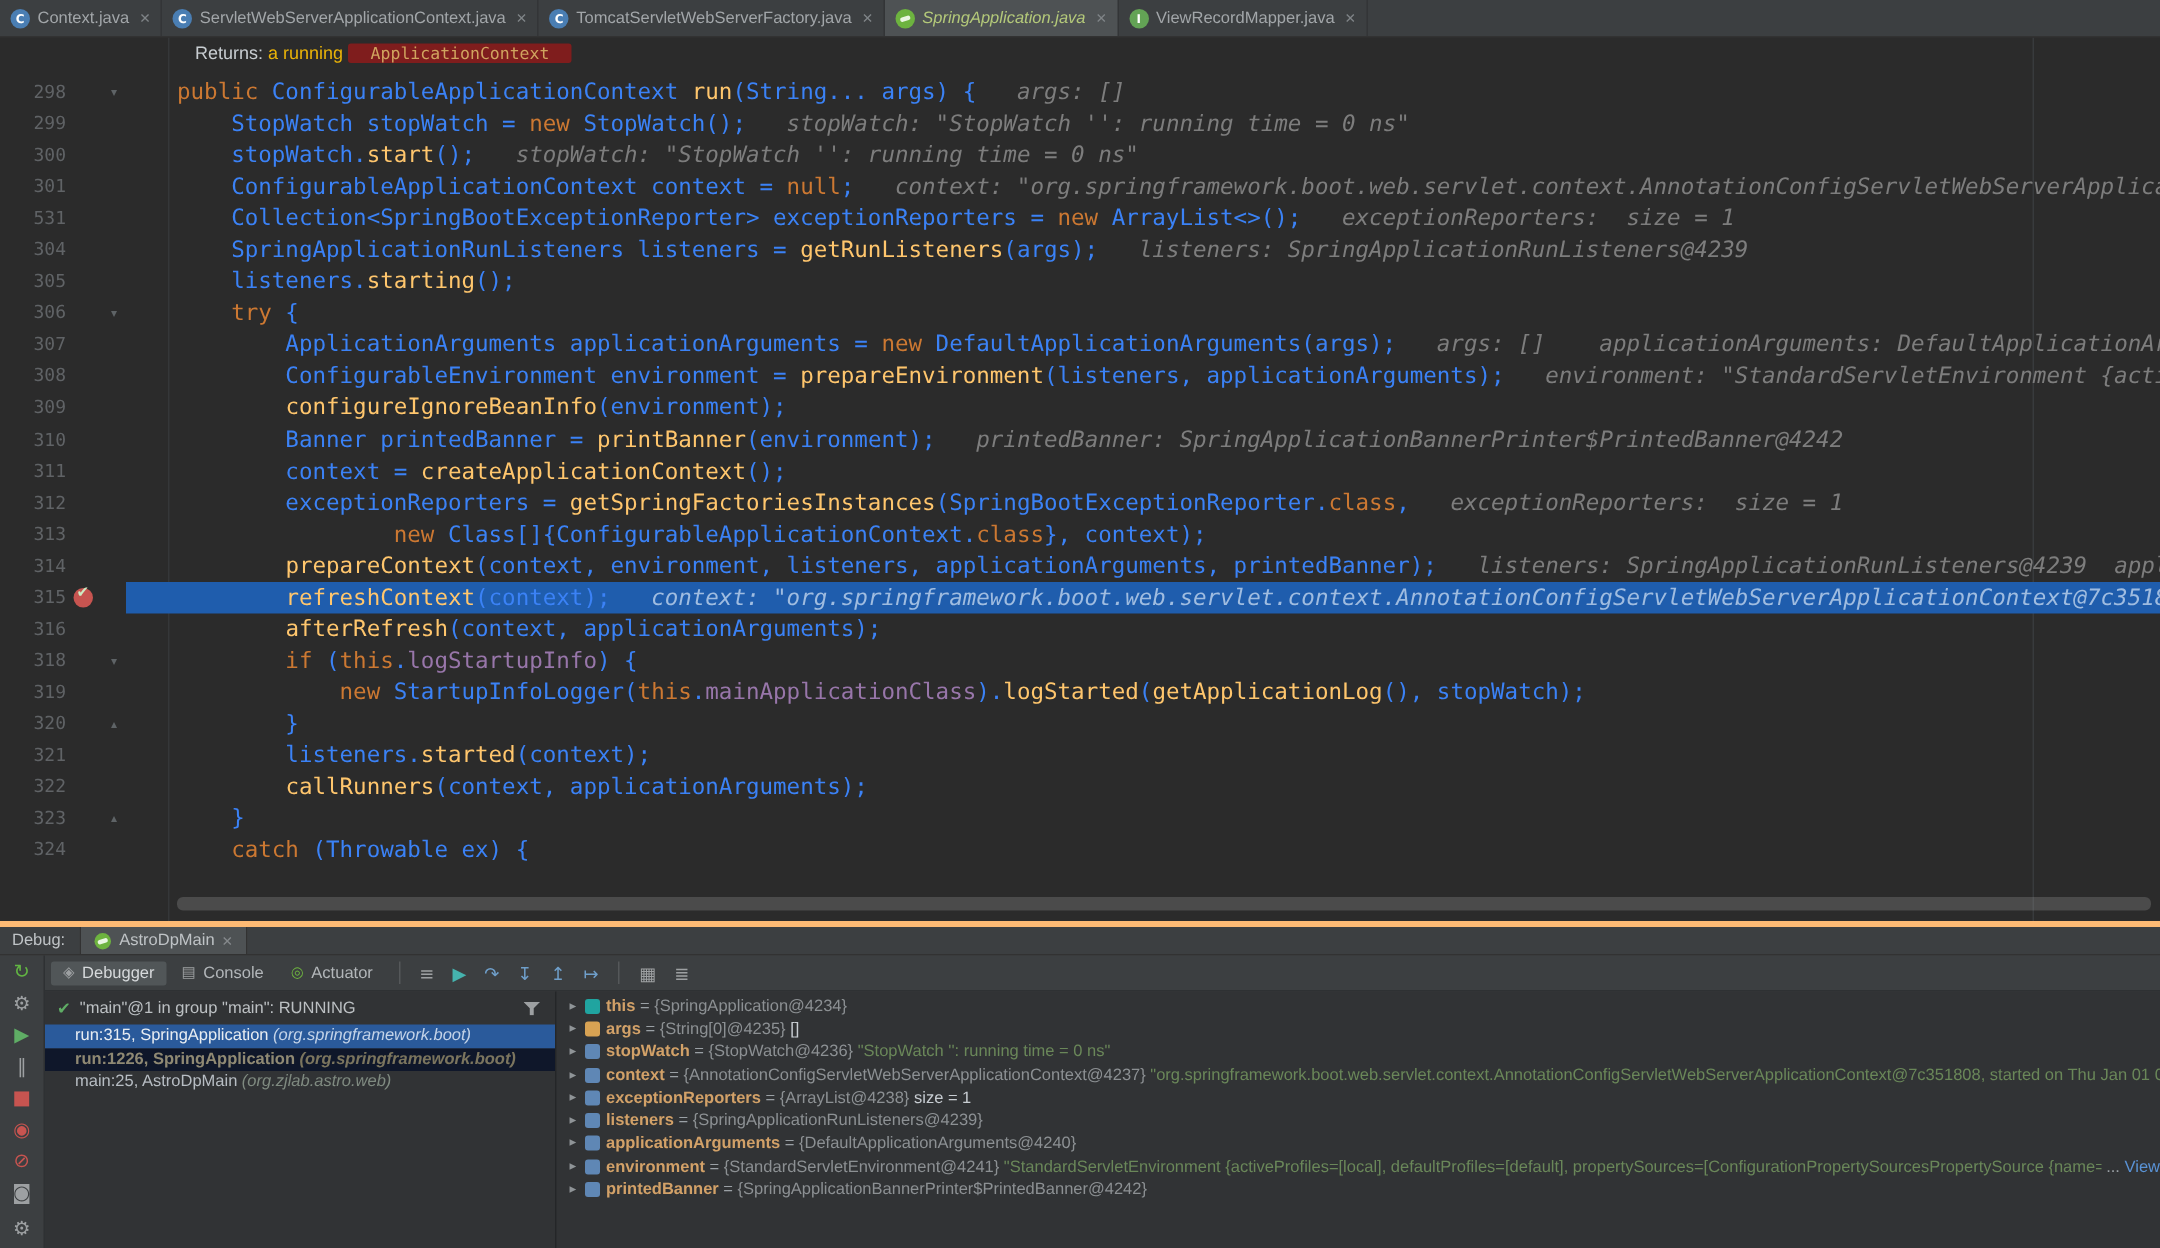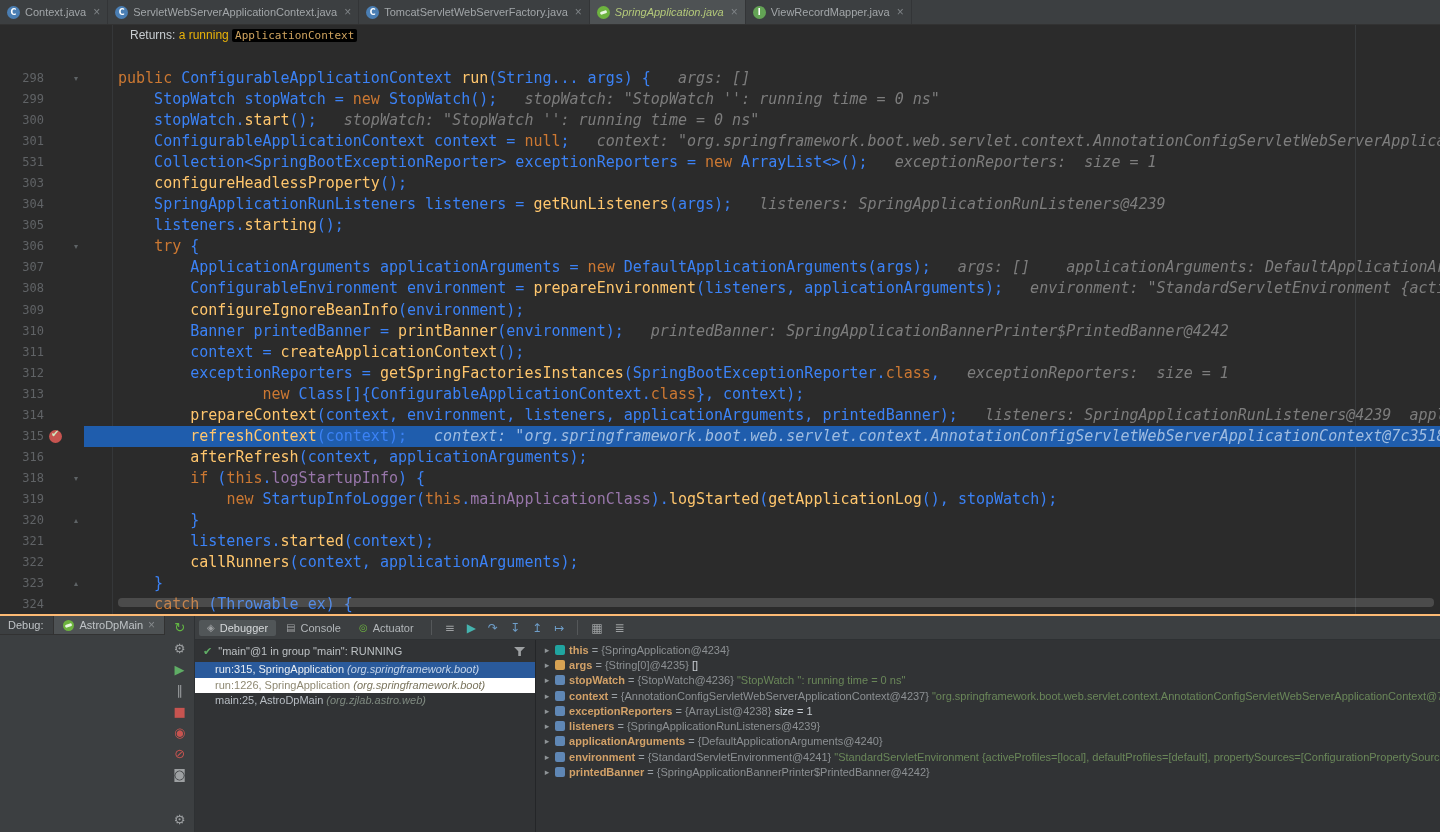--- a/index.html
+++ b/index.html
@@ -18,37 +18,37 @@
   .f-spring::after{content:"";position:absolute;left:3px;top:5px;width:7px;height:3px;border-radius:2px;background:#eaf6e2;transform:rotate(-18deg);}
   .tclose{color:#7f8487;font-size:12px;margin-left:2px;}
 
   
   .editor{position:relative;height:589px;overflow:hidden;background:#2b2b2b;}
   .gutter-sep{position:absolute;left:112px;top:0;bottom:0;width:1px;background:#353739;}
   .wrap-guide{position:absolute;left:1355px;top:0;bottom:0;width:1px;background:#383b3d;}
   .doc-line{position:absolute;top:3px;left:130px;font-size:12px;white-space:pre;z-index:2;}
   .doc-label{color:#c8cdd1;}
   .doc-text{color:#eab308;}
-  .doc-code{font-family:"DejaVu Sans Mono",monospace;font-size:11px;color:#d0a45f;background:#000000;padding:0 3px;border-radius:2px;}
-  .code{position:absolute;top:43px;left:0;right:0;}
+  .doc-code{font-family:"DejaVu Sans Mono",monospace;font-size:11px;color:#d0a45f;background:#7f1d1d;padding:0 15px;border-radius:2px;}
+  .code{position:absolute;top:26px;left:0;right:0;}
   .line{position:relative;display:flex;height:21.05px;}
   .line.exec::before{content:"";position:absolute;left:84px;right:0;top:0;bottom:0;background:#1f5dad;}
   .ln{flex:none;width:44px;text-align:right;font-family:"DejaVu Sans Mono",monospace;font-size:12px;line-height:21.05px;color:#606366;}
   .bpz{flex:none;width:24px;position:relative;}
   .bp{position:absolute;left:5px;top:4px;width:13px;height:13px;border-radius:50%;background:#c75450;}
   .bp::after{content:"✔";position:absolute;left:2px;top:-2px;font-size:10px;color:#cdeac2;font-family:"DejaVu Sans",sans-serif;}
   .foldz{flex:none;width:16px;text-align:center;font-size:8px;color:#5e6366;line-height:21.05px;font-family:"DejaVu Sans",sans-serif;position:relative;z-index:1;}
   .ct{flex:1 1 auto;min-width:0;margin-left:34px;white-space:pre;overflow:hidden;font-family:"DejaVu Sans Mono",monospace;font-size:15px;line-height:21.05px;position:relative;}
   .c-p{color:#3b82f6}.c-k{color:#cc7832}.c-m{color:#ffc66d}.c-f{color:#9876aa}
   .c-h{color:#7d7d7d;font-style:italic;}
   .c-hx{color:#9fbce0;font-style:italic;}
   .hscroll{position:absolute;left:118px;right:6px;top:573px;height:9px;border-radius:4px;background:rgba(170,170,170,0.25);z-index:3;}
 
   
-  .dbg{height:218px;background:#3c3f41;display:flex;flex-direction:row;border-top:2px solid #fdba74;box-sizing:border-box;}
+  .dbg{height:218px;background:#3c3f41;display:flex;flex-direction:column;border-top:4px solid #fdba74;box-sizing:border-box;}
   .dbg-header{height:19px;flex:none;display:flex;align-items:stretch;font-size:11px;color:#bfc3c6;border-bottom:1px solid #323232;box-sizing:border-box;}
   .dbg-label{display:flex;align-items:center;margin:0 10px 0 8px;}
   .session-tab{display:flex;align-items:center;gap:5px;padding:0 9px;background:#4e5254;border-left:1px solid #323232;border-right:1px solid #323232;}
   .spring-dot{width:11px;height:11px;border-radius:50%;background:#6db33f;position:relative;flex:none;}
   .spring-dot::after{content:"";position:absolute;left:2px;top:4px;width:7px;height:3px;border-radius:2px;background:#eaf6e2;transform:rotate(-18deg);}
   .session-close{color:#85898c;font-size:12px;}
   .dbg-main{flex:1;display:flex;min-height:0;}
   .left-strip{flex:none;width:30px;background:#3c3f41;border-right:1px solid #2e3133;display:flex;flex-direction:column;align-items:center;padding-top:5px;gap:7px;position:relative;box-sizing:border-box;}
   .strip-icon{font-family:"DejaVu Sans",sans-serif;font-size:13px;line-height:14px;}
   .strip-gear{position:absolute;bottom:5px;left:0;width:100%;text-align:center;}
@@ -61,21 +61,21 @@
   .tbicon{font-family:"DejaVu Sans",sans-serif;font-size:12px;margin:0 6px;}
   .dbg-content{flex:1;display:flex;min-height:0;}
   .frames{flex:none;width:341px;background:#313335;border-right:1px solid #242628;position:relative;box-sizing:border-box;overflow:hidden;}
   .thread-row{height:22px;display:flex;align-items:center;gap:6px;padding-left:8px;font-size:11px;color:#bcc0c3;position:relative;}
   .thread-check{color:#5fad65;font-family:"DejaVu Sans",sans-serif;font-size:11px;}
   .funnel{position:absolute;right:10px;top:6px;width:11px;height:10px;background:#9da0a2;clip-path:polygon(0 10%,100% 10%,62% 52%,62% 100%,38% 100%,38% 52%);}
   .frow{height:15.5px;line-height:15.5px;padding-left:20px;font-size:11px;white-space:nowrap;overflow:hidden;color:#b7bdc3;}
   .fpkg{font-style:italic;color:#7f8a80;padding-left:3px;}
   .frow.selected{background:#2a5a9b;color:#e8edf2;}
   .frow.selected .fpkg{color:#c3d3e8;}
-  .frow.library{background:#ffffff;color:#8f8973;}
+  .frow.library{background:#0f172a;color:#8f8973;font-weight:bold;}
   .frow.library .fpkg{color:#7b755e;}
   .vars{flex:1;background:#313335;padding-top:2px;overflow:hidden;min-width:0;}
   .vrow{height:15.3px;display:flex;align-items:center;font-size:11px;white-space:pre;overflow:hidden;padding-left:5px;}
   .varrow{flex:none;width:12px;color:#8f9497;font-family:"DejaVu Sans",sans-serif;font-size:9px;text-align:center;}
   .vicon{flex:none;width:10px;height:10px;border-radius:2px;margin:0 4px 0 2px;}
   .vname{font-weight:bold;color:#d2a168;flex:none;}
   .veq{color:#9aa0a5;flex:none;}
   .vref{color:#8c9093;flex:none;}
   .vplain{color:#c8cdd2;}
   .vstr{color:#6a8759;}
@@ -145,26 +145,20 @@
           <span class="foldz"></span>
           <span class="ct"><span class="c-p">    ConfigurableApplicationContext context = </span><span class="c-k">null</span><span class="c-p">;</span><span class="c-h">   context: "org.springframework.boot.web.servlet.context.AnnotationConfigServletWebServerApplicationCont</span></span>
         </div>
         <div class="line">
           <span class="ln">531</span>
           <span class="bpz"></span>
           <span class="foldz"></span>
           <span class="ct"><span class="c-p">    Collection&lt;SpringBootExceptionReporter&gt; exceptionReporters = </span><span class="c-k">new</span><span class="c-p"> ArrayList&lt;&gt;();</span><span class="c-h">   exceptionReporters:  size = 1</span></span>
         </div>
         <div class="line">
-          <span class="ln">303</span>
-          <span class="bpz"></span>
-          <span class="foldz"></span>
-          <span class="ct"><span class="c-p">    </span><span class="c-m">configureHeadlessProperty</span><span class="c-p">();</span></span>
-        </div>
-        <div class="line">
           <span class="ln">304</span>
           <span class="bpz"></span>
           <span class="foldz"></span>
           <span class="ct"><span class="c-p">    SpringApplicationRunListeners listeners = </span><span class="c-m">getRunListeners</span><span class="c-p">(args);</span><span class="c-h">   listeners: SpringApplicationRunListeners@4239</span></span>
         </div>
         <div class="line">
           <span class="ln">305</span>
           <span class="bpz"></span>
           <span class="foldz"></span>
           <span class="ct"><span class="c-p">    listeners.</span><span class="c-m">starting</span><span class="c-p">();</span></span>

